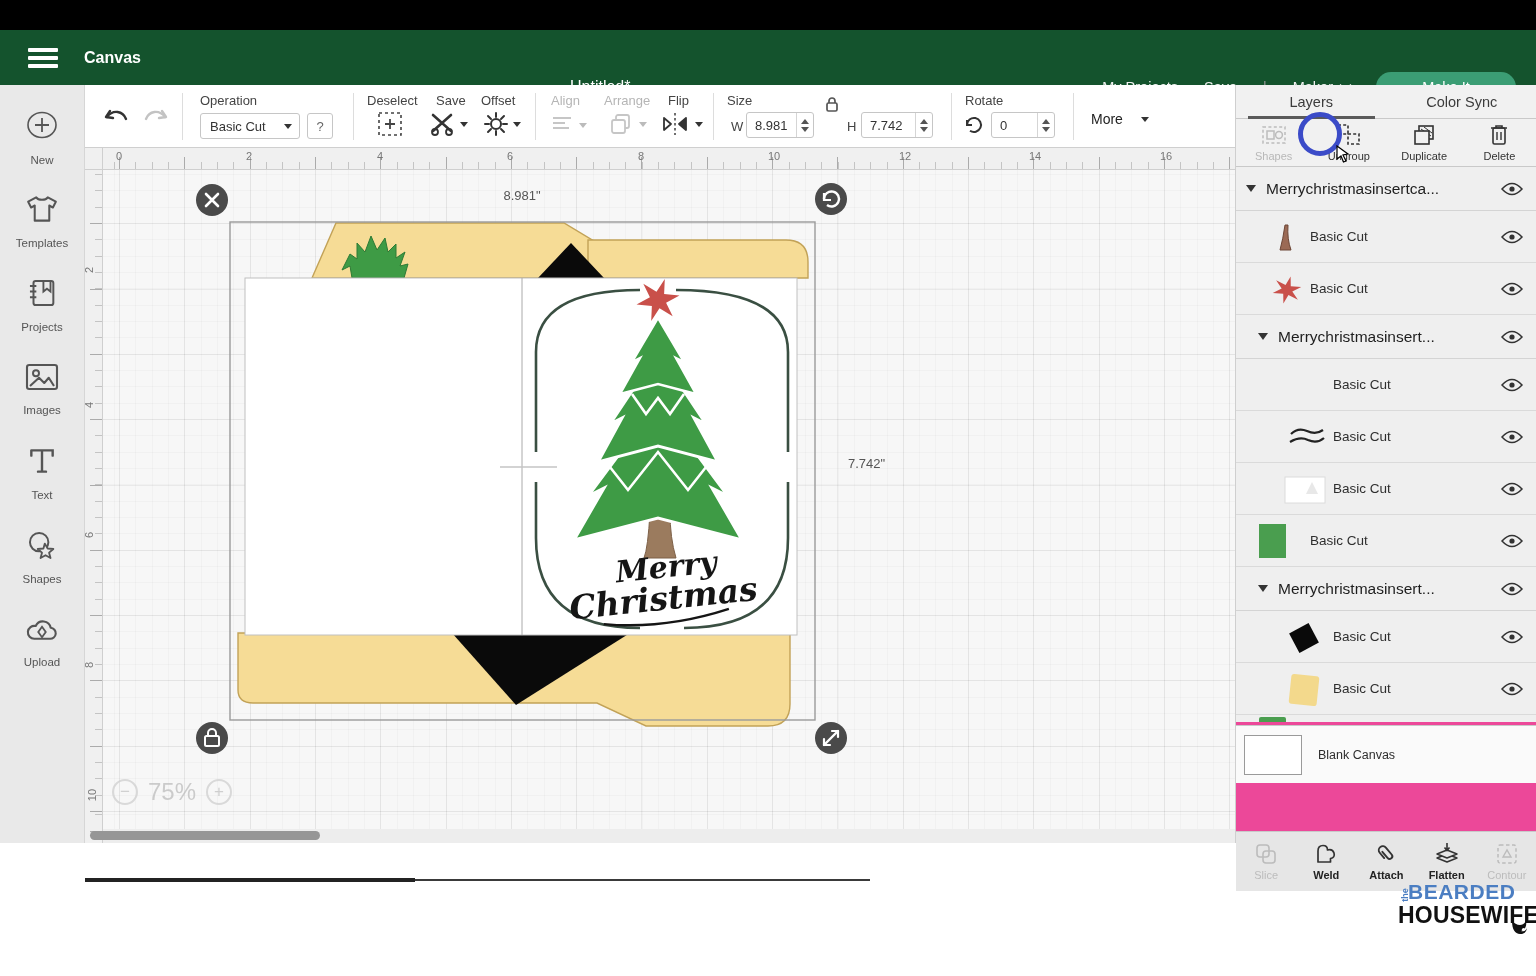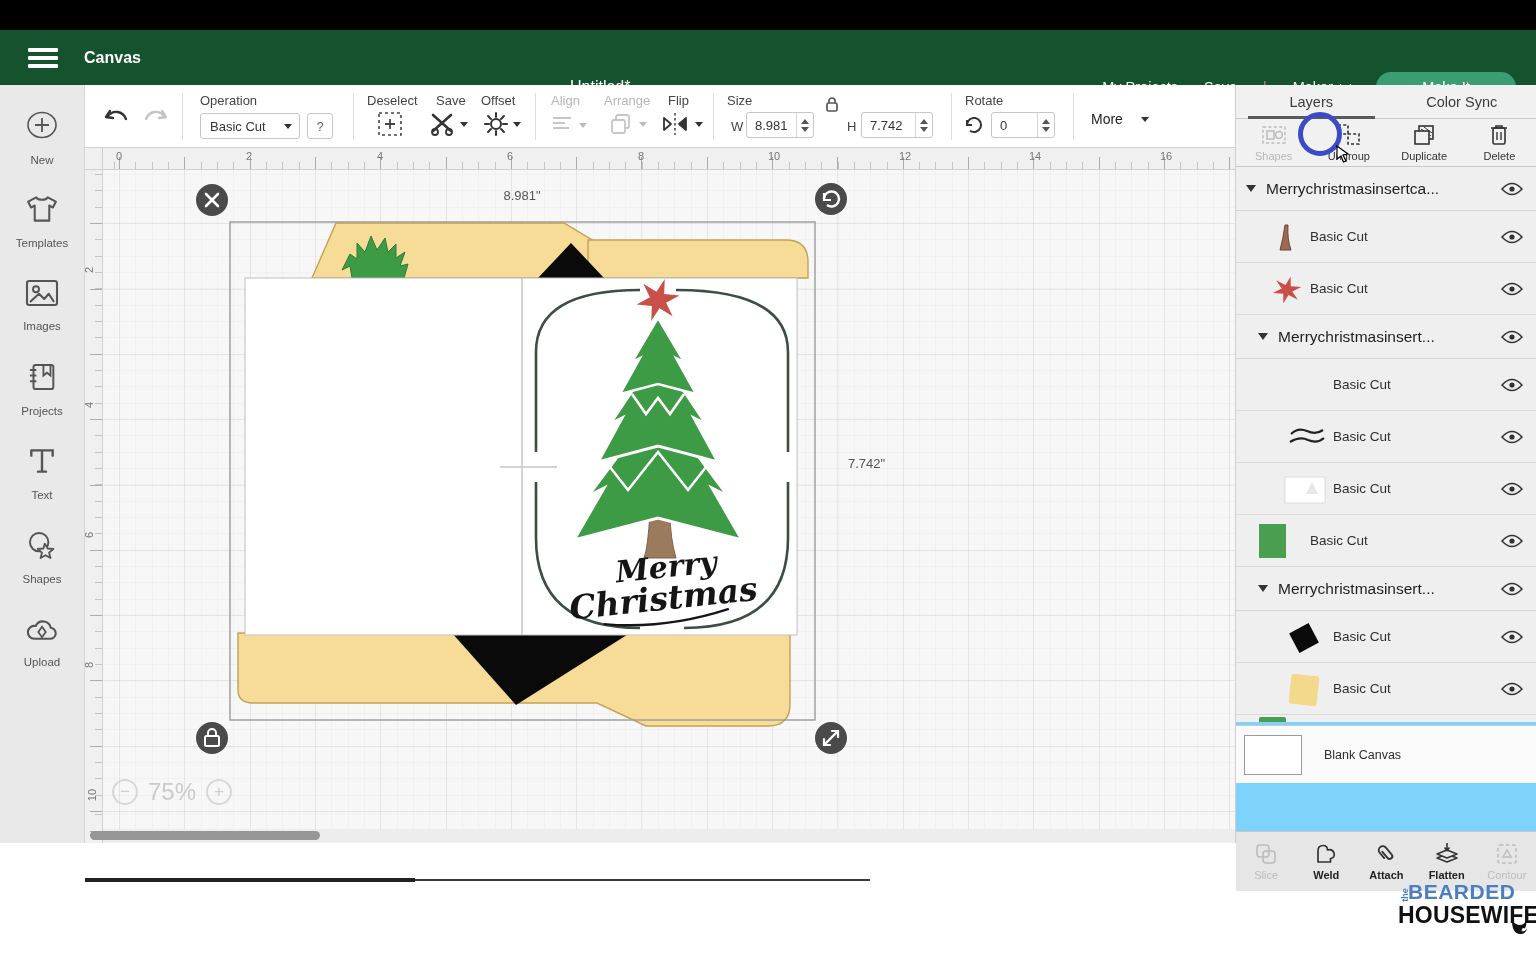--- a/index.html
+++ b/index.html
@@ -71,41 +71,41 @@
 
   
   #zoom-widget { left:112px; top:778px; display:flex; align-items:center; gap:10px; opacity:.75; }
   .zoom-circle { width:26px; height:26px; border-radius:50%; border:2px solid #cfcfcf; color:#c2c2c2;
     display:flex; align-items:center; justify-content:center; font-size:17px; cursor:pointer; background:transparent;}
   #zoom-level { font-size:24px; color:#bdbdbd; }
   #h-scroll-track { left:103px; top:829px; width:1132px; height:14px; background:#ededed; }
   #h-scroll-thumb { left:90px; top:831px; width:230px; height:9px; background:#969696; border-radius:5px; cursor:grab; }
 
   
-  #layers-panel { left:1235px; top:85px; width:301px; height:758px; background:#7dd3fc; border-left:1px solid #cfcfcf; }
+  #layers-panel { left:1235px; top:85px; width:301px; height:758px; background:#ec4899; border-left:1px solid #cfcfcf; }
   #panel-tabs { position:absolute; left:0; top:0; width:301px; height:34px; background:#f1f1f1; border-bottom:1px solid #c9c9c9; display:flex; }
   .panel-tab { width:50%; display:flex; align-items:center; justify-content:center; font-size:14.5px; color:#3c3c3c; cursor:pointer; position:relative; }
   .panel-tab.active::after { content:""; position:absolute; left:12px; right:12px; bottom:-1px; height:3px; background:#5a5a5a; }
   #panel-actions { position:absolute; left:0; top:34px; width:301px; height:48px; background:#f1f1f1; border-bottom:1px solid #c9c9c9; display:flex; }
   .pa-btn { width:25%; display:flex; flex-direction:column; align-items:center; justify-content:center; gap:3px; cursor:pointer; position:relative; }
   .pa-btn span { font-size:11px; color:#333; }
   .pa-btn.disabled span { color:#b8b8b8; }
   #ungroup-ring { position:absolute; left:-13px; top:-7px; width:44px; height:44px; border:5px solid #3b4bc8; border-radius:50%; pointer-events:none; }
   #layer-list { position:absolute; left:0; top:82px; width:301px; height:555px; overflow:hidden; }
   .grp-header { position:relative; height:44px; display:flex; align-items:center; border-bottom:1px solid #d4d4d4; background:#efefef; cursor:pointer; }
   .grp-tri { width:0; height:0; border-left:5px solid transparent; border-right:5px solid transparent; border-top:7px solid #333; margin-left:10px; }
   .grp-name { margin-left:10px; font-size:15.5px; color:#1e1e1e; }
   .layer-row { position:relative; height:52px; display:flex; align-items:center; border-bottom:1px solid #dadada; background:#efefef; cursor:pointer; }
   .layer-label { font-size:13.5px; color:#2e2e2e; }
   .eye { position:absolute; right:14px; top:50%; transform:translateY(-50%); cursor:pointer; }
   .thumb { position:absolute; }
   #partial-row { height:8px; background:#efefef; position:relative; overflow:hidden; }
   #blank-canvas-row { position:absolute; left:0; top:640px; width:301px; height:58px; background:#fafafa; border-top:1px solid #c9c9c9; display:flex; align-items:center; cursor:pointer; }
   #blank-thumb { width:58px; height:40px; background:#fff; border:1px solid #9a9a9a; margin-left:8px; }
-  #blank-label { margin-left:22px; font-size:12.5px; color:#2e2e2e; }
+  #blank-label { margin-left:16px; font-size:12.5px; color:#2e2e2e; }
   #panel-bottom { position:absolute; left:0; top:698px; width:301px; height:60px; background:#e6e6e6; border-top:1px solid #c9c9c9; display:flex;margin-top:48px; }
   .pb-btn { width:20%; display:flex; flex-direction:column; align-items:center; justify-content:center; gap:3px; cursor:pointer; }
   .pb-btn span { font-size:11px; color:#222; font-weight:bold; }
   .pb-btn.disabled span { color:#bcbcbc; font-weight:normal; }
 
   
   #divider-line-a { left:85px; top:878px; width:330px; height:4px; background:#232323; }
   #divider-line-b { left:415px; top:879px; width:455px; height:2px; background:#3a3a3a; }
   #watermark { left:1398px; top:880px; width:130px; height:62px; }
   #wm-the { position:absolute; left:0px; top:10px; font-size:9px; font-weight:bold; color:#4b7ec2; transform:rotate(-90deg); }
@@ -260,34 +260,34 @@
       </svg>
       <span>New</span>
     </div>
     <div class="side-item">
       <svg width="36" height="32" viewBox="0 0 24 22">
         <path d="M8 3 L2.5 6 L4.5 10 L7 8.6 V19 H17 V8.6 L19.5 10 L21.5 6 L16 3 C14.5 5.2 9.5 5.2 8 3 Z" fill="none" stroke="#555" stroke-width="1.4" stroke-linejoin="round"></path>
       </svg>
       <span>Templates</span>
     </div>
     <div class="side-item">
+      <svg width="34" height="32" viewBox="0 0 24 22">
+        <rect x="6" y="2.5" width="14" height="17" rx="1.5" fill="none" stroke="#555" stroke-width="1.4"></rect>
+        <path d="M3.5 6 H8 M3.5 10 H8 M3.5 14 H8" stroke="#555" stroke-width="1.4"></path>
+        <path d="M13 3 V10 L15.5 8 L18 10 V3" fill="none" stroke="#555" stroke-width="1.3"></path>
+      </svg>
+      <span>Projects</span>
+    </div>
+    <div class="side-item">
       <svg width="36" height="30" viewBox="0 0 24 20">
         <rect x="2" y="2" width="20" height="16" rx="1.5" fill="none" stroke="#555" stroke-width="1.4"></rect>
         <circle cx="8" cy="7.5" r="2" fill="none" stroke="#555" stroke-width="1.3"></circle>
         <path d="M4 16 L10 10.5 L13.5 14 L16.5 10.5 L20 16" fill="none" stroke="#555" stroke-width="1.4" stroke-linejoin="round"></path>
       </svg>
       <span>Images</span>
-    </div>
-    <div class="side-item">
-      <svg width="34" height="32" viewBox="0 0 24 22">
-        <rect x="6" y="2.5" width="14" height="17" rx="1.5" fill="none" stroke="#555" stroke-width="1.4"></rect>
-        <path d="M3.5 6 H8 M3.5 10 H8 M3.5 14 H8" stroke="#555" stroke-width="1.4"></path>
-        <path d="M13 3 V10 L15.5 8 L18 10 V3" fill="none" stroke="#555" stroke-width="1.3"></path>
-      </svg>
-      <span>Projects</span>
     </div>
     <div class="side-item">
       <svg width="32" height="32" viewBox="0 0 24 24">
         <path d="M4 4 H20 V8 M4 4 V8 M12 4 V20 M9 20 H15" fill="none" stroke="#555" stroke-width="1.8" stroke-linecap="round"></path>
       </svg>
       <span>Text</span>
     </div>
     <div class="side-item">
       <svg width="34" height="32" viewBox="0 0 24 22">
         <circle cx="10" cy="9" r="6.5" fill="none" stroke="#555" stroke-width="1.4"></circle>

